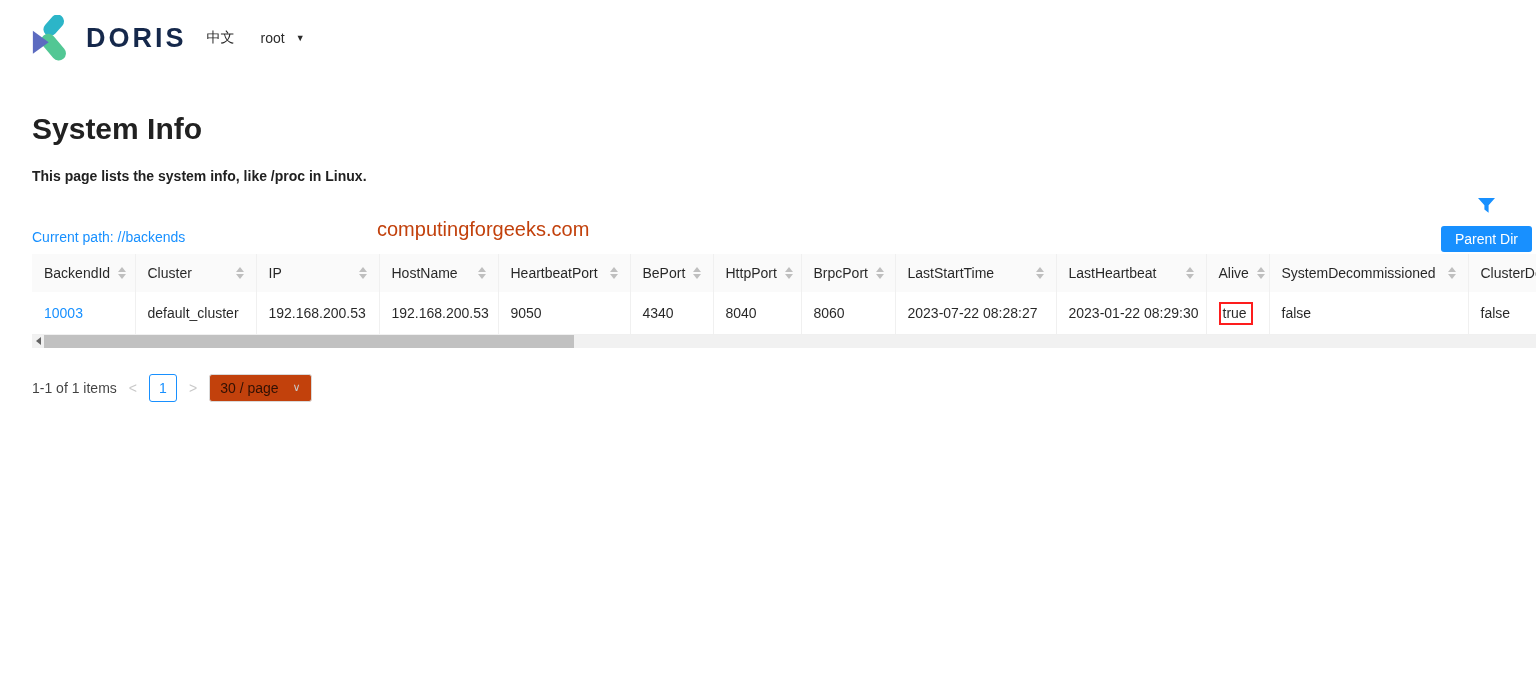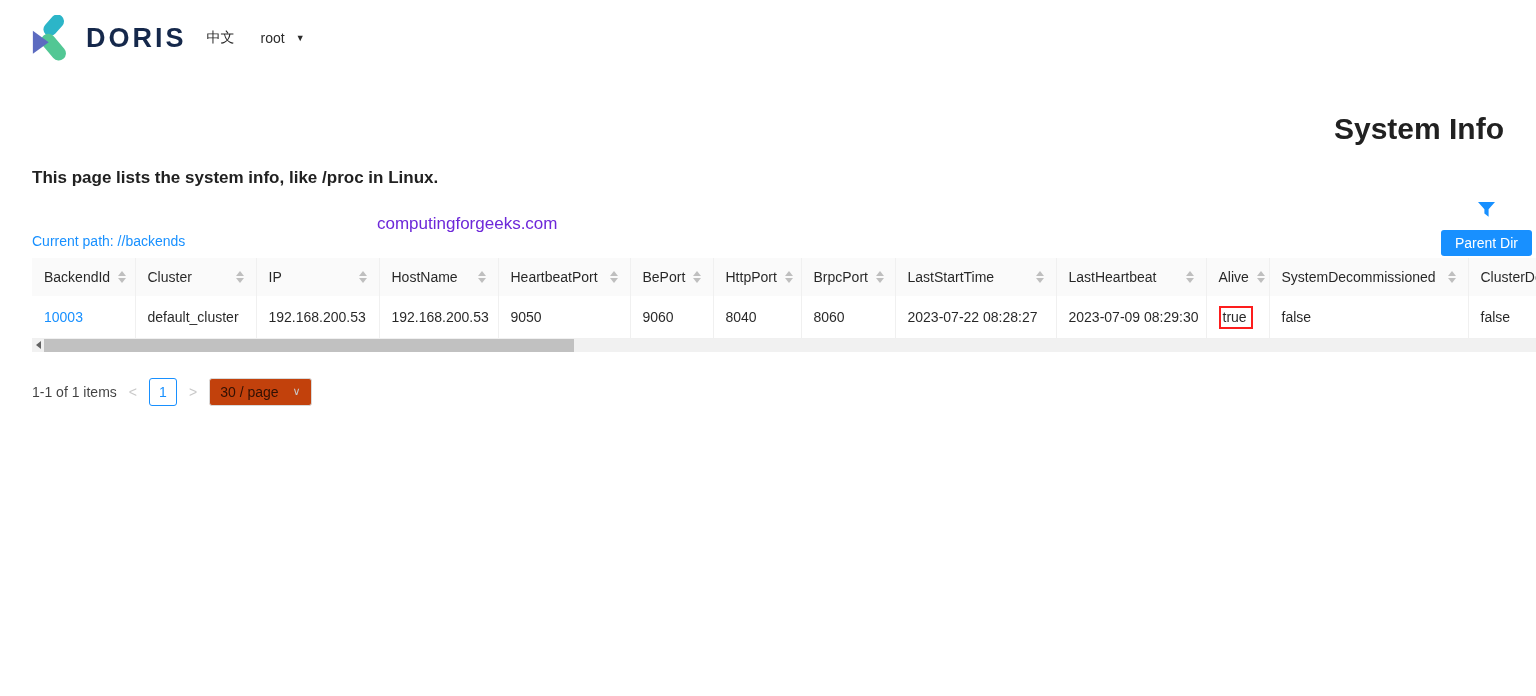--- a/index.html
+++ b/index.html
@@ -65,43 +65,42 @@
   .user-menu { display: flex; align-items: center; gap: 11px; cursor: pointer; }
   .caret-down-glyph { font-size: 9px; color: #2b2b2b; }
 
   
   .content { padding: 0 32px; }
   h1.page-title {
     margin-top: 36px;
     font-size: 30px;
     font-weight: bold;
     color: #212121;
-    text-align: right;
   }
   .page-desc {
     margin-top: 22px;
-    font-size: 17px;
+    font-size: 14px;
     font-weight: bold;
     color: #212121;
   }
   .path-row {
     margin-top: 26px;
     margin-right: -28px;
     display: flex;
     align-items: center;
     position: relative;
     height: 28px;
   }
   .current-path { color: #1890ff; font-size: 14px; margin-top: 25px; }
   .watermark {
     position: absolute;
     left: 345px;
-    top: 0;
-    font-size: 17px;
-    color: #6d28d9;
+    top: 8px;
+    font-size: 20px;
+    color: #c2410c;
   }
   .path-actions { margin-left: auto; display: flex; align-items: center; gap: 12px; flex-direction: column; }
   .filter-icon { display: block; cursor: pointer; }
   .parent-dir-btn {
     background: #1890ff;
     color: #fff;
     border: none;
     font-size: 14px;
     padding: 5px 14px;
     border-radius: 3px;
@@ -375,25 +374,25 @@
             </th>
           </tr>
         </thead>
       <tbody id="tbody">
           <tr>
             <td><a class="cell-link">10003</a></td>
             <td>default_cluster</td>
             <td>192.168.200.53</td>
             <td>192.168.200.53</td>
             <td>9050</td>
-            <td>9060</td>
+            <td>4340</td>
             <td>8040</td>
             <td>8060</td>
             <td>2023-07-22 08:28:27</td>
-            <td>2023-07-09 08:29:30</td>
+            <td>2023-01-22 08:29:30</td>
             <td><span class="red-box">true</span></td>
             <td>false</td>
             <td>false</td>
           </tr>
         </tbody>
     </table>
     <div class="hscrollbar">
       <div class="hs-arrow left">
           <div class="tri-left"></div>
         </div>

